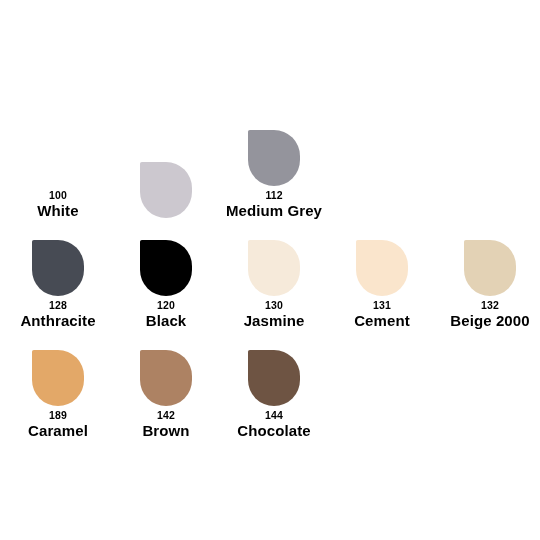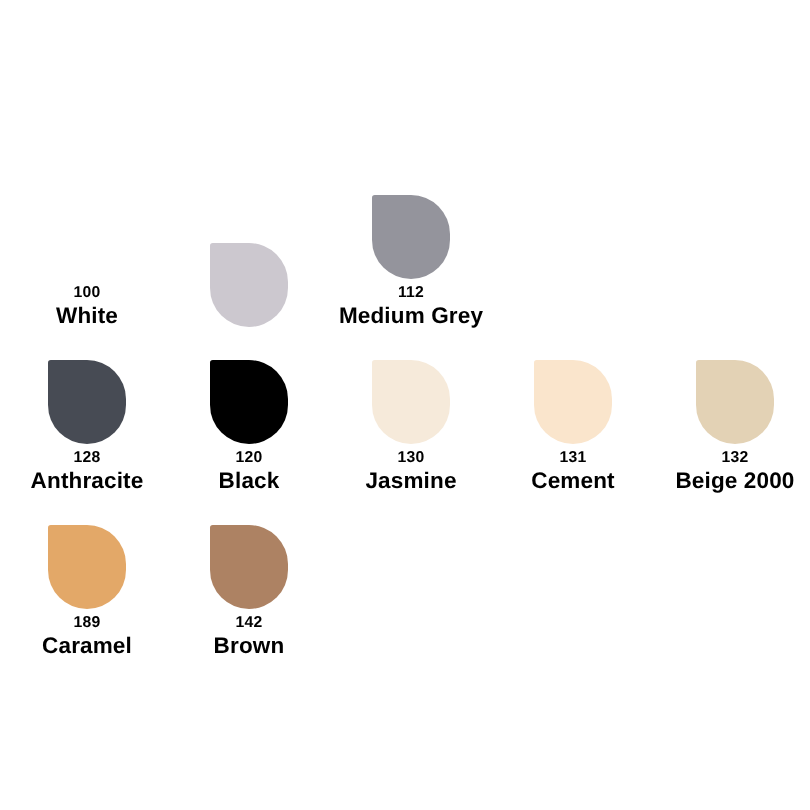--- a/index.html
+++ b/index.html
@@ -170,15 +170,24 @@
     </div>
     <div class="swatch-cell">
       <div class="swatch-chip-wrap">
         <div class="swatch-chip" style="background: rgb(173, 130, 99);"></div>
       </div>
       <div class="swatch-labels">
         <span class="swatch-code">142</span>
         <span class="swatch-name">Brown</span>
       </div>
     </div>
+    <div class="swatch-cell">
+      <div class="swatch-chip-wrap">
+        <div class="swatch-chip" style="background: rgb(110, 84, 67);"></div>
+      </div>
+      <div class="swatch-labels">
+        <span class="swatch-code">144</span>
+        <span class="swatch-name">Chocolate</span>
+      </div>
+    </div>
   </div>
 
 </div>
 
 </body></html>

